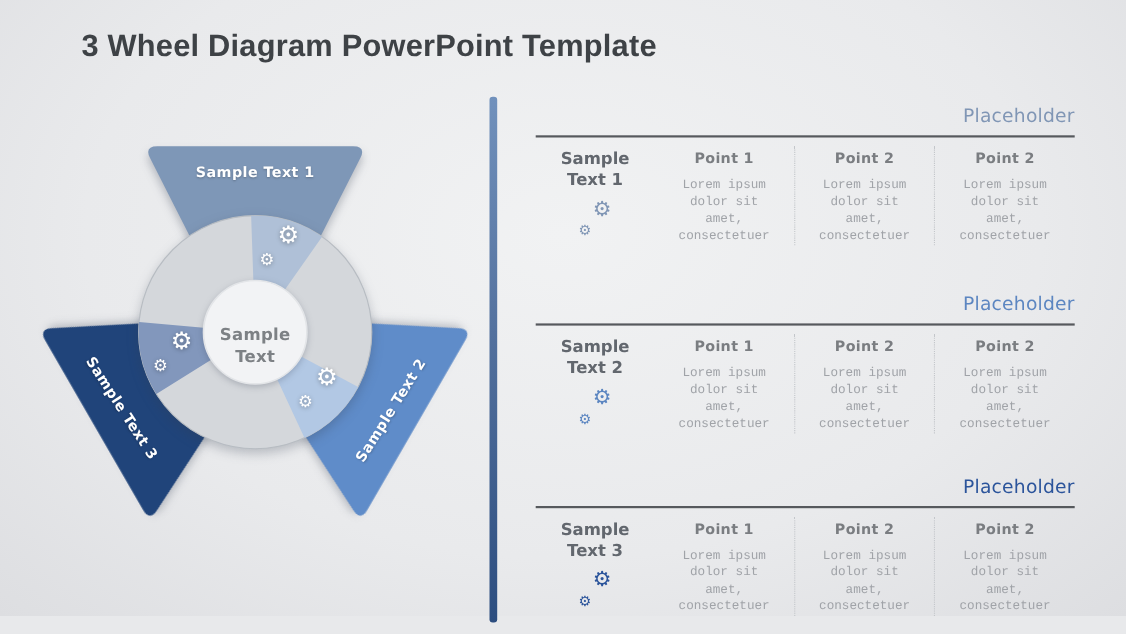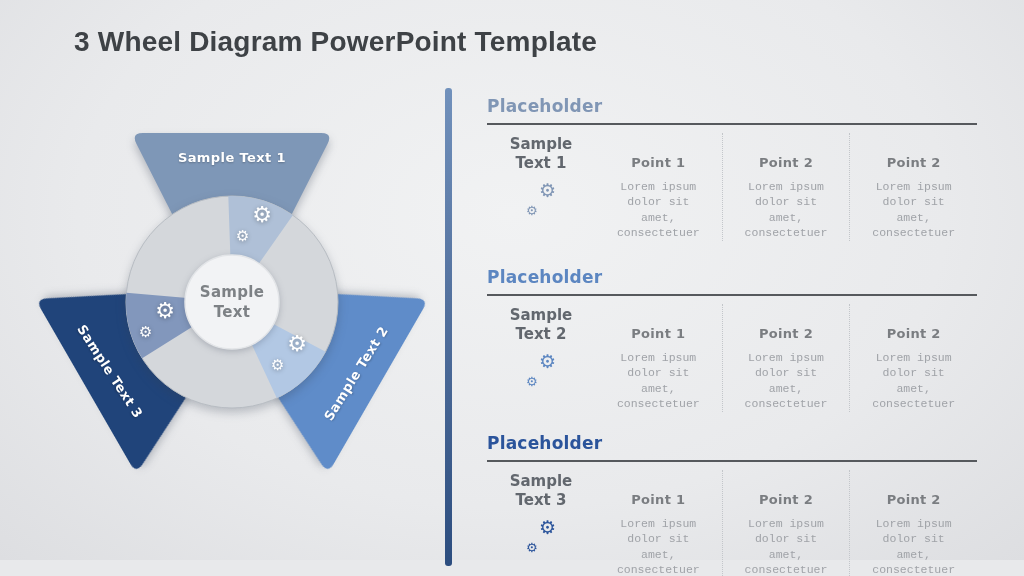--- a/index.html
+++ b/index.html
@@ -26,21 +26,21 @@
   .hub{filter:drop-shadow(0 2px 3px rgba(50,60,80,.25));}
   .tri-label{
     position:absolute;color:#ffffff;font-weight:bold;font-size:13px;
     text-align:center;letter-spacing:.4px;
     text-shadow:0 1px 2px rgba(0,0,0,.25);white-space:nowrap;
   }
   .tri-label.l1{left:132px;top:150px;width:200px;}
   .tri-label.l2{left:281px;top:366px;width:150px;transform:rotate(-58deg);}
   .tri-label.l3{left:35px;top:364px;width:150px;transform:rotate(57deg);}
   .hub-label{
-    position:absolute;left:187px;top:272px;width:90px;height:60px;
+    position:absolute;left:187px;top:284px;width:90px;height:60px;
     display:flex;align-items:center;justify-content:center;text-align:center;
     font-size:15px;font-weight:bold;color:#7d8185;letter-spacing:.3px;line-height:1.35;
   }
   
   .gears{position:absolute;}
   .gears span{position:absolute;line-height:1;font-family:"DejaVu Sans",sans-serif;}
   .gears-wheel{width:36px;height:42px;color:#ffffff;
     filter:drop-shadow(0 1px 2px rgba(0,0,0,.3));}
   .gears-wheel .gear-big{right:0;top:0;font-size:22px;}
   .gears-wheel .gear-small{left:0;bottom:2px;font-size:15px;}
@@ -50,31 +50,31 @@
   
   .vbar{
     position:absolute;left:445px;top:88px;width:7px;height:478px;border-radius:3px;
     background:linear-gradient(180deg,#7191bc 0%,#53719e 45%,#2c4d7f 100%);
   }
   
   .section{position:absolute;left:487px;width:490px;}
   .section.s1{top:94px;}
   .section.s2{top:265px;}
   .section.s3{top:431px;}
-  .s-head{font-size:17px;font-weight:bold;text-align:left;line-height:24px;letter-spacing:.2px;}
+  .s-head{font-size:17px;font-weight:normal;text-align:right;line-height:24px;letter-spacing:.2px;}
   .s-line{height:2px;background:#56595d;margin-top:5px;}
   .s-row{display:flex;margin-top:8px;}
   .s-label-col{width:108px;text-align:center;}
   .s-label{font-weight:bold;font-size:15px;color:#62676e;line-height:1.25;width:84px;margin:2px auto 0;}
   .gears-sec{position:relative;width:30px;height:36px;margin:8px auto 0;}
   .gears-sec .gear-big{right:0;top:0;font-size:19px;}
   .gears-sec .gear-small{left:0;bottom:0;font-size:13px;}
   .s-col{flex:1;text-align:center;padding:2px 8px 0;}
   .s-col.sep{border-left:1px dotted #c3c6ca;}
-  .p-title{font-size:13px;font-weight:bold;color:#7a7d81;margin:20px 0 9px;letter-spacing:.3px;text-align:center;}
+  .p-title{font-size:13px;font-weight:bold;color:#7a7d81;margin:2px 0 9px;letter-spacing:.3px;text-align:center;}
   .p-body{font-size:11.5px;color:#a0a3a8;line-height:1.34;width:98px;margin:0 auto;font-family:Liberation Mono, monospace;}
 </style>
 </head>
 <body>
 
 <div id="canvas">
 
   <h1 class="page-title">3 Wheel Diagram PowerPoint Template</h1>
 
   <div class="diagram">

